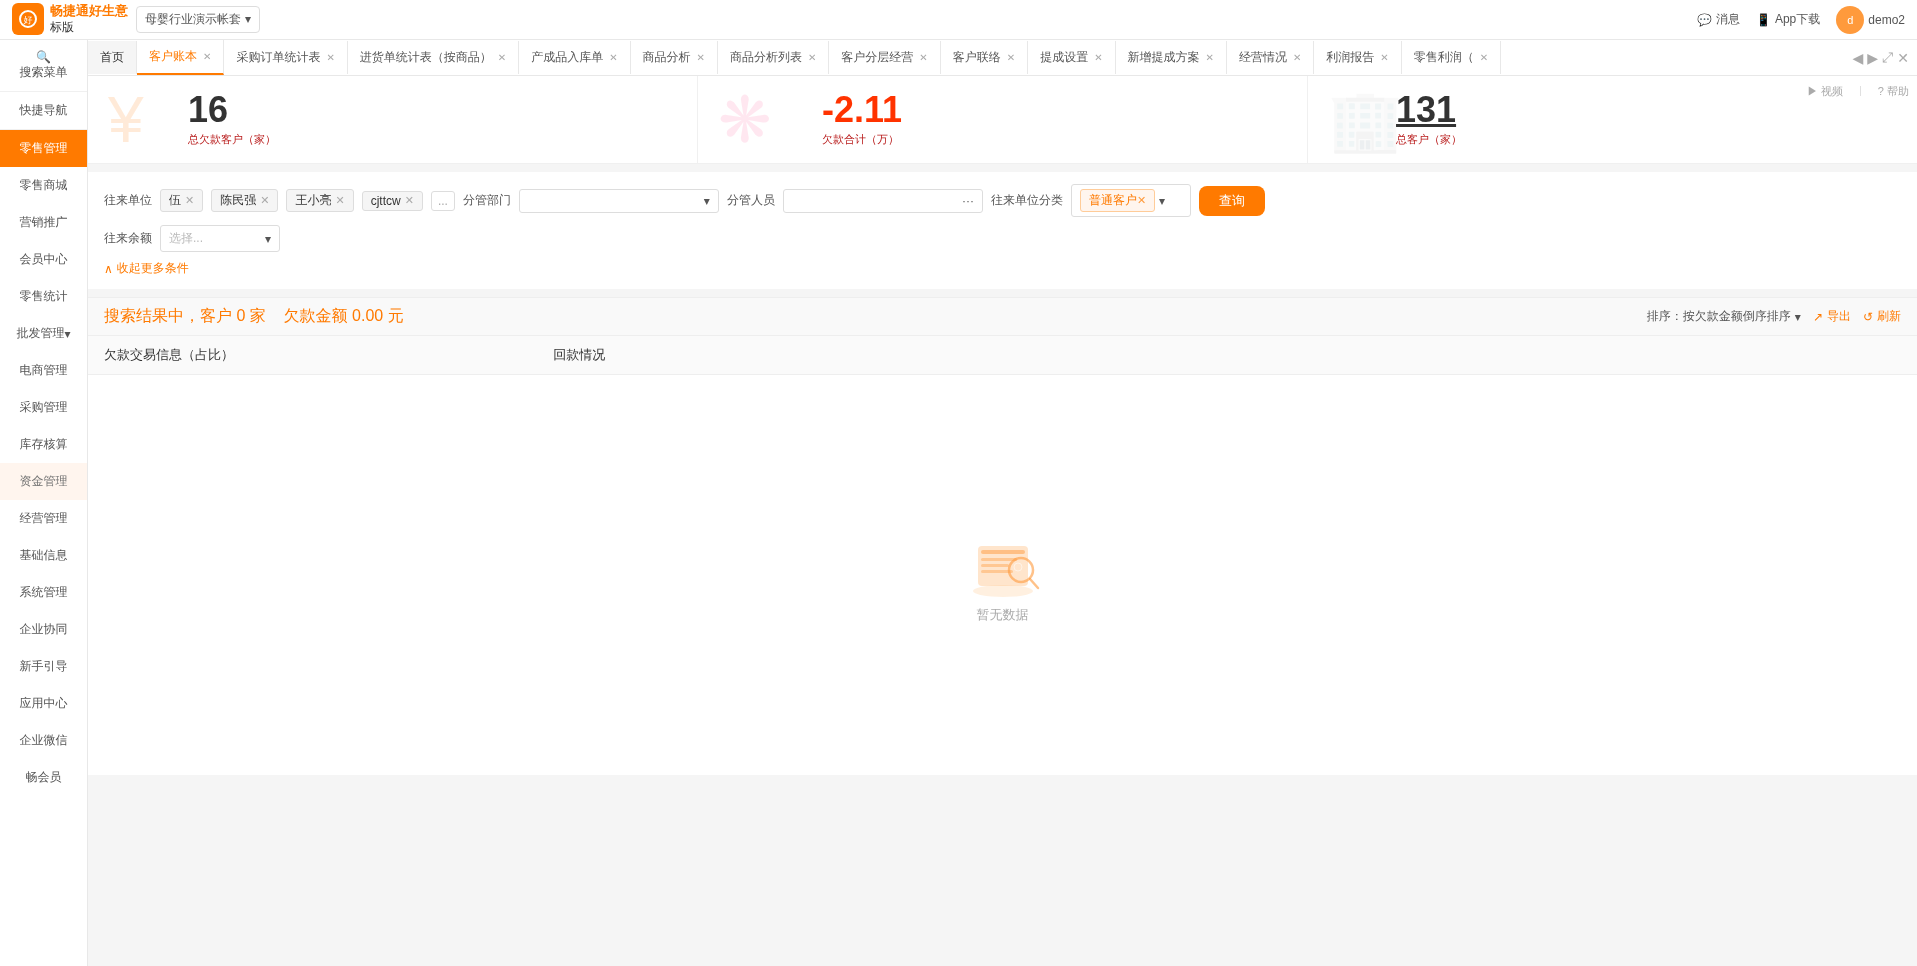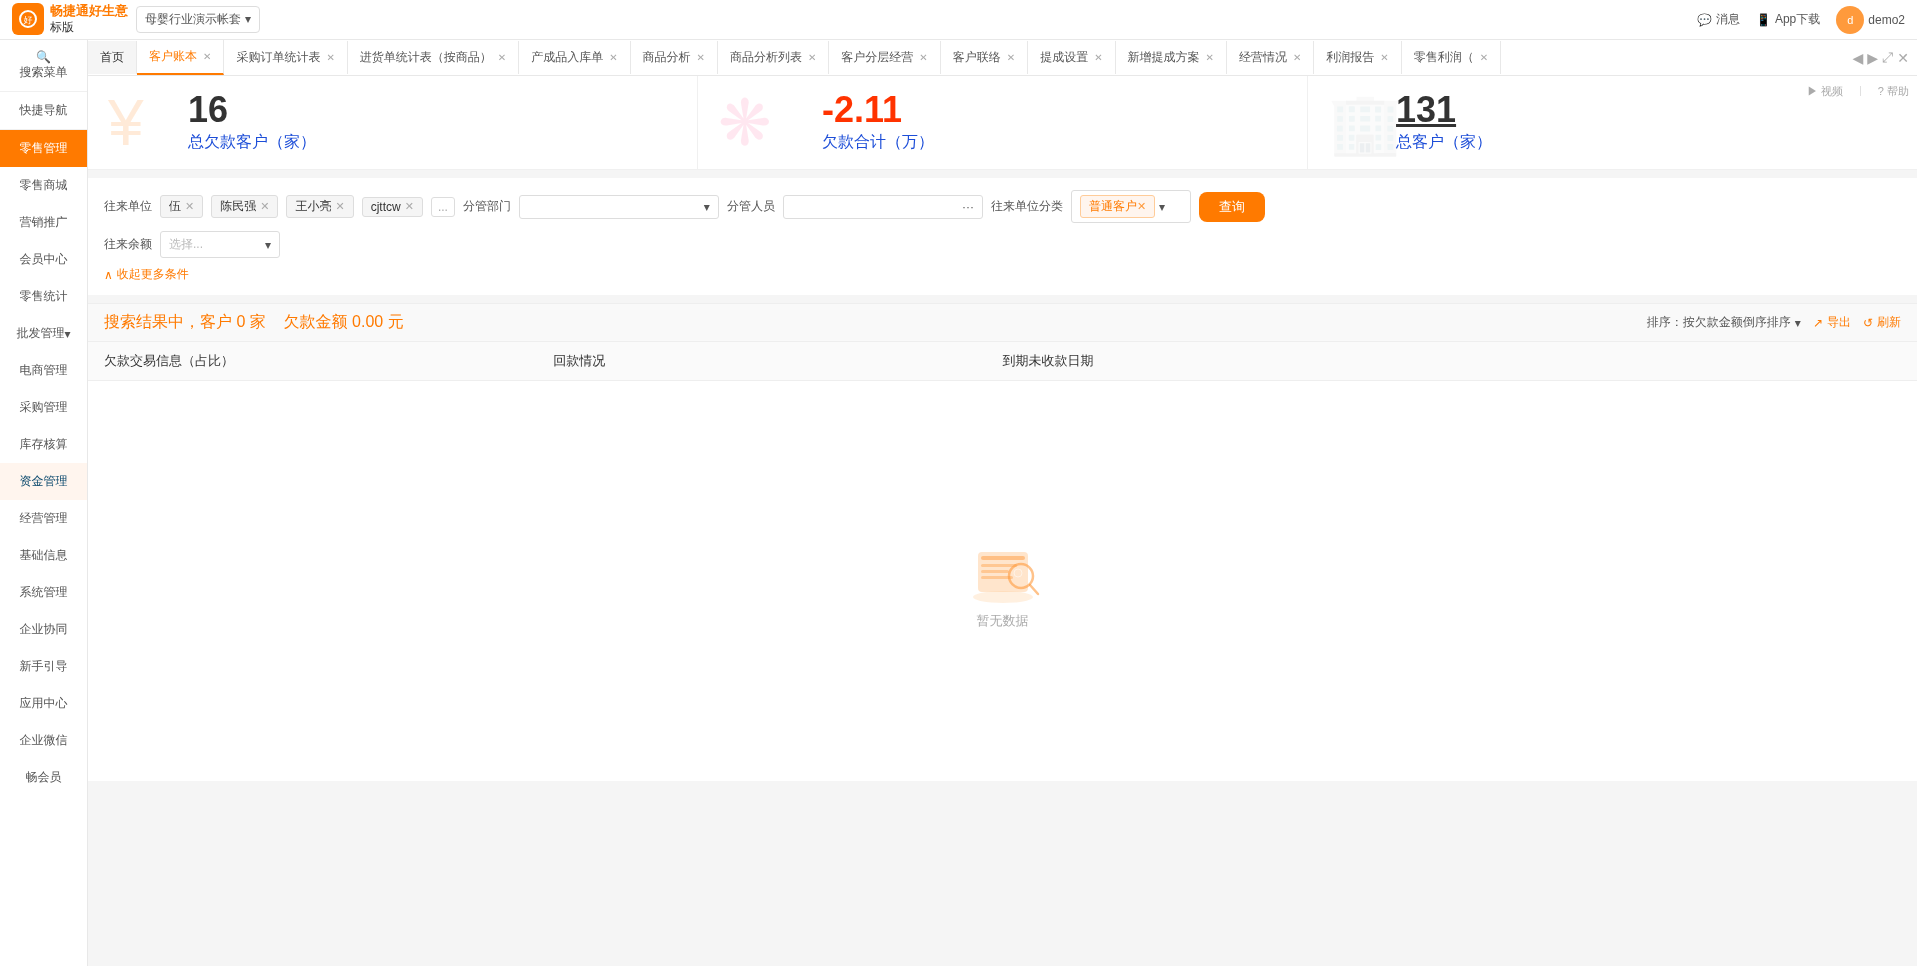--- a/index.html
+++ b/index.html
@@ -27,21 +27,21 @@
 
     
     .main-layout { display: flex; height: calc(100vh - 40px); }
 
     
     .sidebar { width: 88px; background: #fff; border-right: 1px solid #e8e8e8; display: flex; flex-direction: column; overflow-y: auto; }
     .sidebar-search { padding: 8px; text-align: center; font-size: 12px; color: #555; cursor: pointer; border-bottom: 1px solid #f0f0f0; padding: 10px 0; }
     .sidebar-nav { padding: 8px 0; text-align: center; font-size: 12px; color: #555; cursor: pointer; border-bottom: 1px solid #f0f0f0; padding: 10px 0; }
     .sidebar-item { text-align: center; padding: 10px 0; font-size: 12px; color: #555; cursor: pointer; }
     .sidebar-item.active { background: #ff7a00; color: #fff; }
-    .sidebar-item.active-sub { color: #0c4a6e; background: #fff5ee; }
+    .sidebar-item.active-sub { color: #737373; background: #fff5ee; }
     .sidebar-item.has-sub { display: flex; align-items: center; justify-content: center; gap: 0; }
 
     
     .content-area { flex: 1; display: flex; flex-direction: column; overflow: hidden; }
 
     
     .nav-tabs { background: #fff; display: flex; align-items: center; border-bottom: 1px solid #e8e8e8; overflow: hidden; min-height: 36px; }
     .nav-tab { display: flex; align-items: center; gap: 4px; padding: 8px 12px; font-size: 12px; cursor: pointer; white-space: nowrap; border-right: 1px solid #e8e8e8; color: #555; flex-shrink: 0; }
     .nav-tab.home { background: #f5f5f5; color: #333; }
     .nav-tab.active { background: #fff; color: #ff7a00; border-bottom: 2px solid #ff7a00; }
@@ -52,21 +52,21 @@
     
     .page-content { flex: 1; overflow-y: auto; padding: 0; background: #f5f5f5; }
 
     
     .stats-row { display: flex; background: #fff; margin-bottom: 8px; border-bottom: 1px solid #f0f0f0; }
     .stat-card { flex: 1; padding: 16px 20px; display: flex; align-items: center; gap: 16px; border-right: 1px solid #f0f0f0; position: relative; }
     .stat-card:last-child { border-right: none; }
     .stat-info { }
     .stat-value { font-size: 36px; font-weight: bold; color: #333; line-height: 1; }
     .stat-value.red { color: #ff3300; }
-    .stat-label { font-size: 16px; color: #1d4ed8; margin-top: 4px; }
+    .stat-label { font-size: 11px; color: #b91c1c; margin-top: 4px; }
     .stat-card-help { position: absolute; top: 8px; right: 8px; display: flex; gap: 16px; font-size: 11px; color: #aaa; }
 
     
     .filter-area { background: #fff; padding: 12px 16px; margin-bottom: 8px; }
     .filter-row { display: flex; align-items: center; gap: 8px; margin-bottom: 8px; flex-wrap: wrap; }
     .filter-label { font-size: 12px; color: #555; white-space: nowrap; }
     .filter-tag { display: inline-flex; align-items: center; gap: 4px; padding: 2px 8px; background: #f5f5f5; border: 1px solid #ddd; border-radius: 3px; font-size: 12px; color: #333; }
     .filter-tag .x { color: #aaa; cursor: pointer; font-size: 11px; }
     .filter-more { padding: 2px 6px; border: 1px solid #ddd; border-radius: 3px; font-size: 12px; color: #aaa; cursor: pointer; }
     .filter-select { display: flex; align-items: center; gap: 4px; padding: 4px 8px; border: 1px solid #ddd; border-radius: 3px; font-size: 12px; color: #555; min-width: 120px; cursor: pointer; background: #fff; }
@@ -387,21 +387,20 @@
             <span>↺</span>
             <span>刷新</span>
           </div>
         </div>
       </div>
 
       <div class="table-area">
         <div class="table-header">
           <div class="table-header-cell">欠款交易信息（占比）</div>
           <div class="table-header-cell">回款情况</div>
-          <div class="table-header-cell">到期未收款日期</div>
         </div>
         <div class="table-body">
 
           <div style="display:flex;flex-direction:column;align-items:center;">
             <svg width="100" height="80" viewBox="0 0 100 80">
 
               <ellipse cx="50" cy="65" rx="30" ry="6" fill="#ffcc99" opacity="0.3"></ellipse>
               <rect x="25" y="20" width="50" height="40" rx="4" fill="#ffcc99" opacity="0.5"></rect>
               <rect x="28" y="24" width="44" height="4" rx="2" fill="#ff9a3c" opacity="0.5"></rect>
               <rect x="28" y="32" width="36" height="3" rx="1.5" fill="#ff9a3c" opacity="0.4"></rect>

